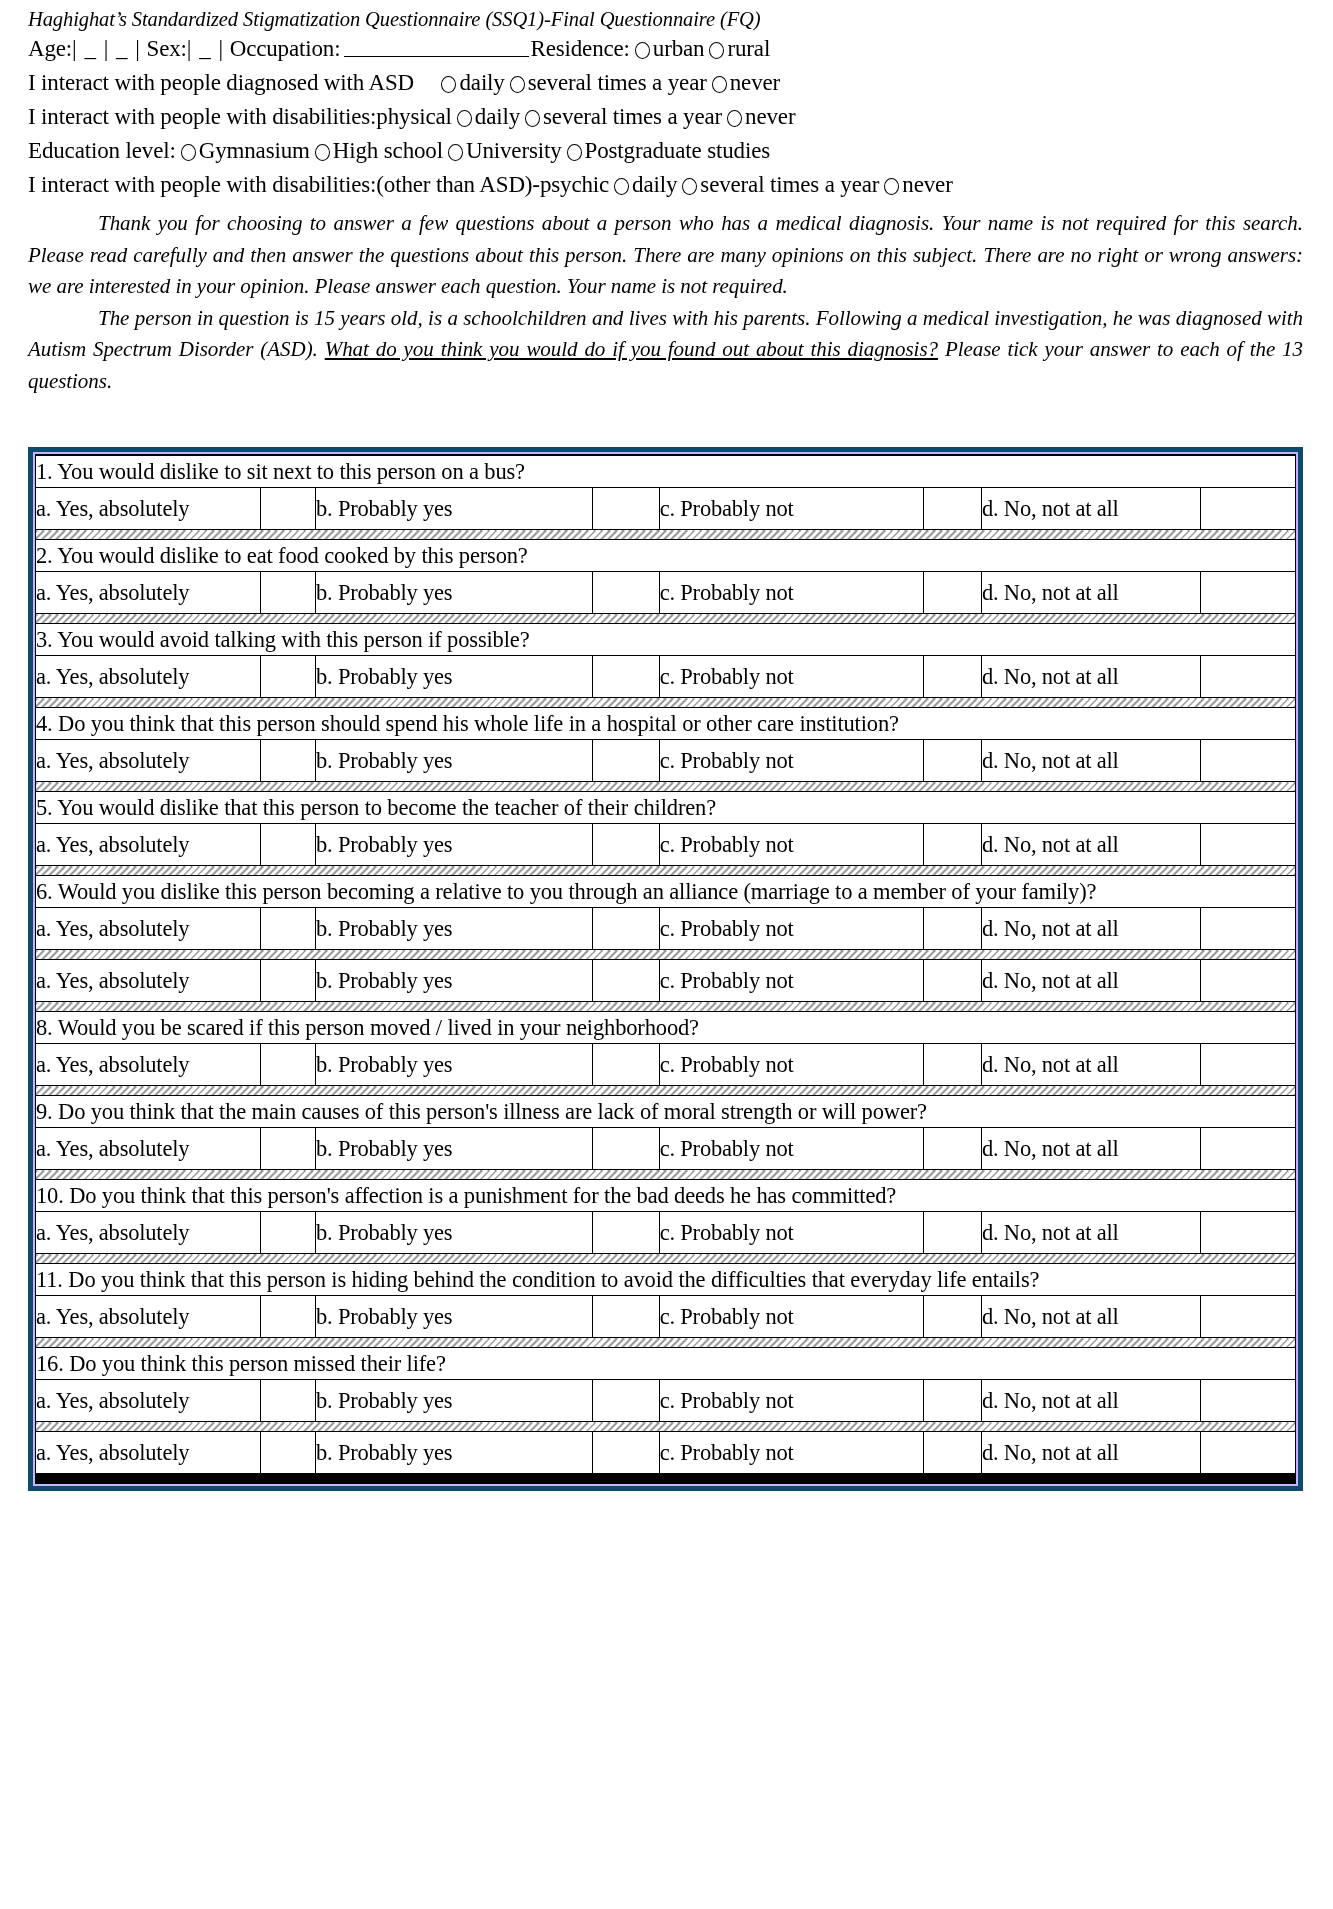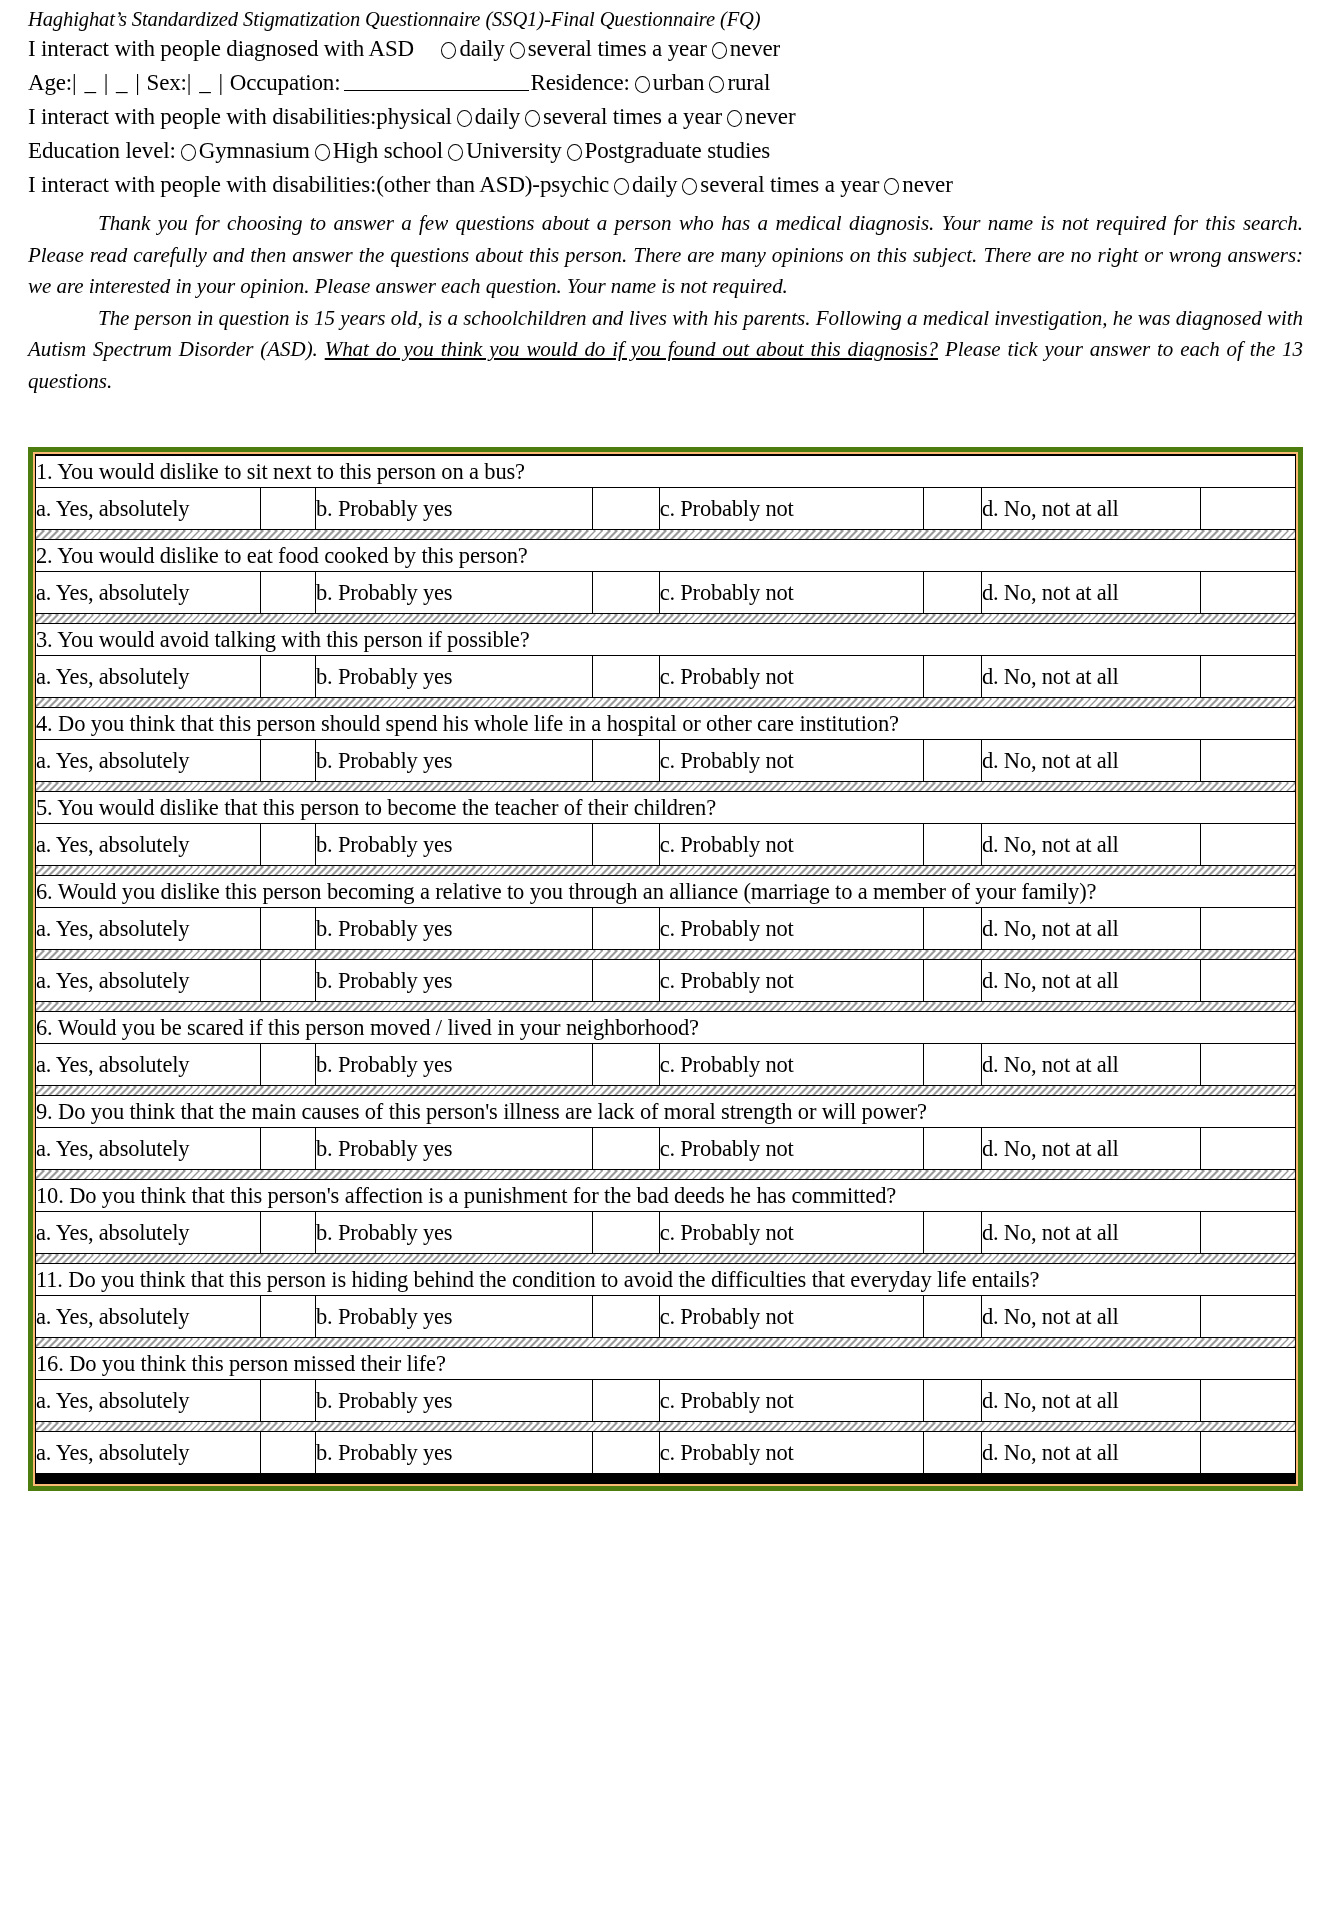--- a/index.html
+++ b/index.html
@@ -74,23 +74,23 @@
     margin: 6px 0 0 0;
     text-indent: 70px;
     letter-spacing: -0.05px;
   }
   .intro.second { margin-top: 0px; }
   .u { text-decoration: underline; }
 
   
   .table-outer {
     margin: 50px 0 0 0;
-    border: 5px solid #4d7c0f;
+    border: 5px solid #0c4a6e;
     padding: 2px;
-    background: #fdba74;
+    background: #c4b5fd;
   }
   .table-inner {
     border: 1.5px solid #000;
     background: #fff;
     padding: 0;
   }
   table.q {
     width: 100%;
     border-collapse: collapse;
     table-layout: fixed;
@@ -147,27 +147,27 @@
   }
 </style>
 </head>
 <body>
 
 <div class="page">
 
   <div class="doc-title">Haghighat’s Standardized Stigmatization Questionnaire (SSQ1)-Final Questionnaire (FQ)</div>
 
   <div class="hdr-line">
-    <span>I interact with people diagnosed with ASD</span>&nbsp;&nbsp;&nbsp;&nbsp;<span class="radio"></span><span>daily</span><span class="radio"></span><span>several times a year</span><span class="radio"></span><span>never</span>
-  </div>
-
-  <div class="hdr-line">
     <span>Age:</span><span class="bar-box">| _ | _ |</span>
     <span>Sex:</span><span class="bar-box">| _ |</span>
     <span>Occupation:</span><span class="blank-rule"></span><span>Residence:</span><span class="radio"></span><span>urban</span><span class="radio"></span><span>rural</span>
+  </div>
+
+  <div class="hdr-line">
+    <span>I interact with people diagnosed with ASD</span>&nbsp;&nbsp;&nbsp;&nbsp;<span class="radio"></span><span>daily</span><span class="radio"></span><span>several times a year</span><span class="radio"></span><span>never</span>
   </div>
 
   <div class="hdr-line">
     <span>I interact with people with disabilities:physical</span><span class="radio"></span><span>daily</span><span class="radio"></span><span>several times a year</span><span class="radio"></span><span>never</span>
   </div>
 
   <div class="hdr-line">
     <span>Education level:</span><span class="radio"></span><span>Gymnasium</span><span class="radio"></span><span>High school</span><span class="radio"></span><span>University</span><span class="radio"></span><span>Postgraduate studies</span>
   </div>
 
@@ -296,21 +296,21 @@
               <td class="tick"></td>
               <td class="atext">c. Probably not</td>
               <td class="tick"></td>
               <td class="atext">d. No, not at all</td>
               <td class="tick"></td>
             </tr>
             <tr class="sep">
               <td colspan="8"></td>
             </tr>
             <tr>
-              <td class="qtext" colspan="8">6.  Would you be scared if this person moved / lived in your neighborhood?</td>
+              <td class="qtext" colspan="8">8.  Would you be scared if this person moved / lived in your neighborhood?</td>
             </tr>
             <tr class="answers">
               <td class="atext">a. Yes, absolutely</td>
               <td class="tick"></td>
               <td class="atext">b. Probably yes</td>
               <td class="tick"></td>
               <td class="atext">c. Probably not</td>
               <td class="tick"></td>
               <td class="atext">d. No, not at all</td>
               <td class="tick"></td>

